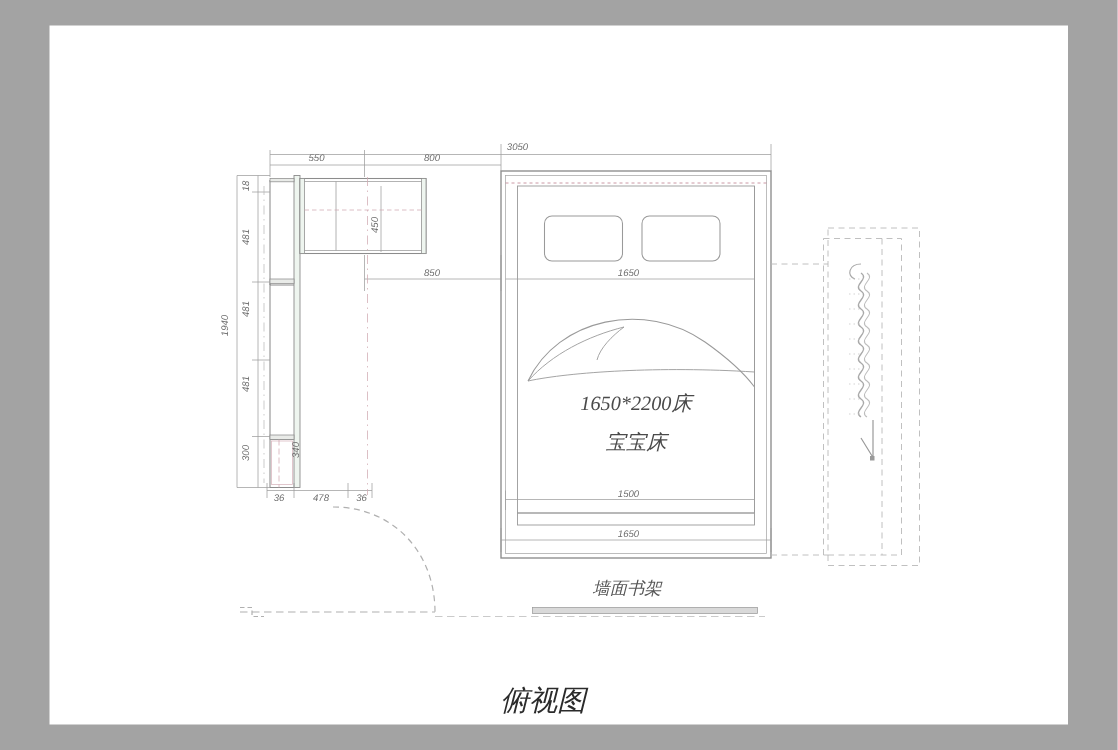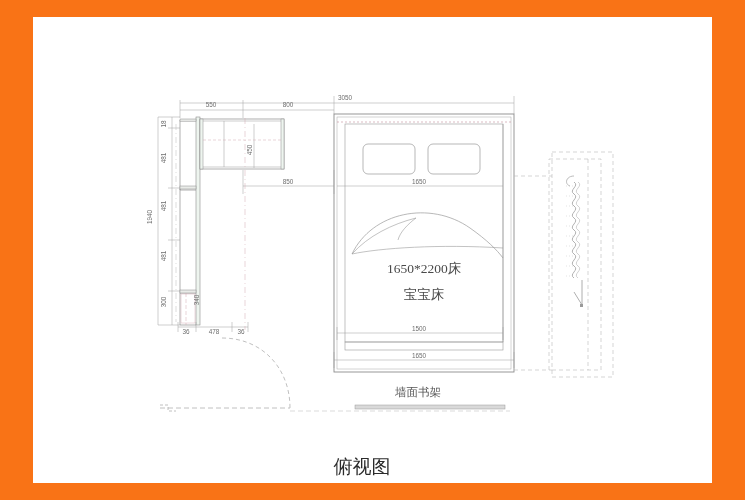--- a/index.html
+++ b/index.html
@@ -10,21 +10,22 @@
     width: 745px;
     height: 500px;
     background: #fcc8dd;
     font-family: "Liberation Sans", sans-serif;
     overflow: hidden;
   }
   #page {
     position: relative;
     width: 745px;
     height: 500px;
-    background: #f97316;
+    background: #a3a3a3;
+    font-style: italic;
   }
   #sheet {
     position: absolute;
     left: 33px;
     top: 17px;
     width: 679px;
     height: 466px;
     background: #ffffff;
   }
   #canvas {

